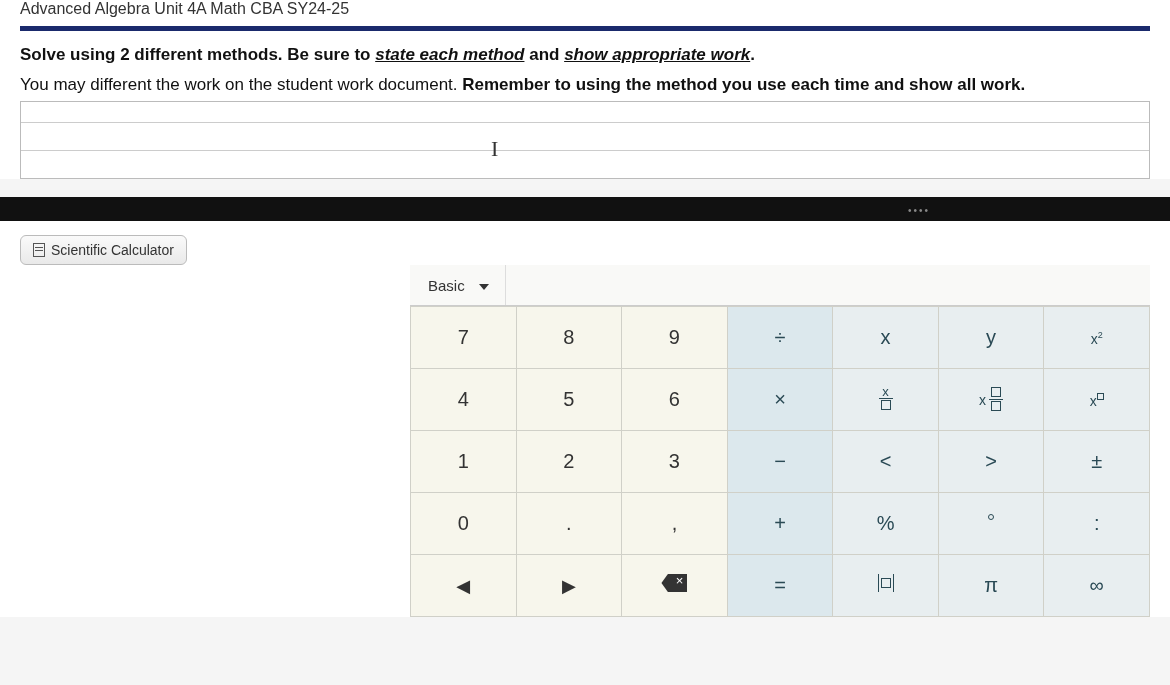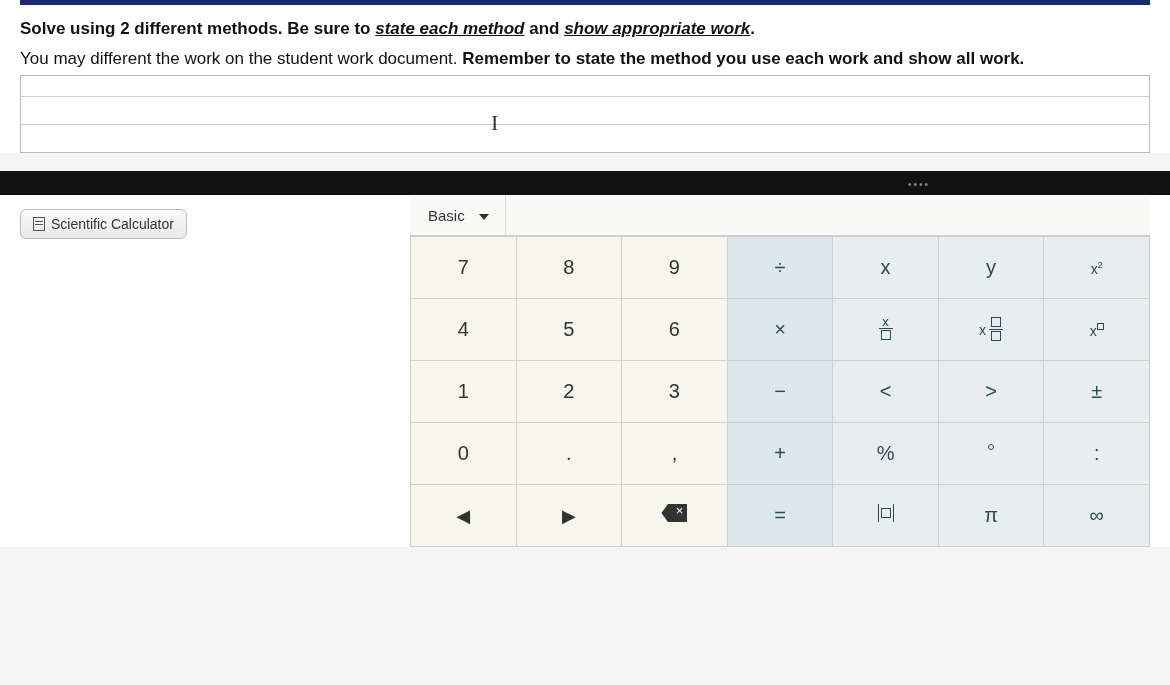--- a/index.html
+++ b/index.html
@@ -55,20 +55,21 @@
     align-items:center;
     gap:6px;
     cursor:pointer;
   }
   .sci-icon { width:12px; height:14px; border:1px solid #555; position:relative;}
   .sci-icon::before{content:"";position:absolute;left:1px;right:1px;top:3px;border-top:1px solid #555;}
   .sci-icon::after{content:"";position:absolute;left:1px;right:1px;top:6px;border-top:1px solid #555;}
   .calc {
     margin-left: auto;
     width: 740px;
+    margin-top: 44px;
   }
   .calc-head {
     display:flex; align-items:center;
     border-bottom: 1px solid #ccc;
     background:#f9f9f7;
   }
   .mode-dd {
     padding: 10px 40px 10px 18px;
     font-size: 15px;
     color:#333;
@@ -113,29 +114,30 @@
     display:inline-block; width:26px; height:18px; background:#333;
     clip-path: polygon(25% 0, 100% 0, 100% 100%, 25% 100%, 0 50%);
     position:relative;
   }
   .bksp::after{ content:"×"; color:#fff; position:absolute; right:4px; top:-1px; font-size:13px;}
 </style>
 </head>
 <body>
 
 <div class="page">
+  <div class="course-title">Advanced Algebra Unit 4A Math CBA SY24-25</div>
   <div class="rule"></div>
 
   <div class="instr1">
     <b>Solve using 2 different methods. Be sure to </b><b><u>state each method</u></b><b> and </b><b><u>show appropriate work</u></b><b>.</b>
   </div>
 
 
   <div class="instr2">
-    <span>You may different the work on the student work document. </span><b>Remember to state the method you use each work and show all work.</b>
+    <span>You may different the work on the student work document. </span><b>Remember to using the method you use each time and show all work.</b>
   </div>
 
   <div class="answer-box">
     <div class="line1"></div>
     <div class="line2"></div>
     <span class="ibeam">I</span>
   </div>
 </div>
 
 <div class="dark-bar">

